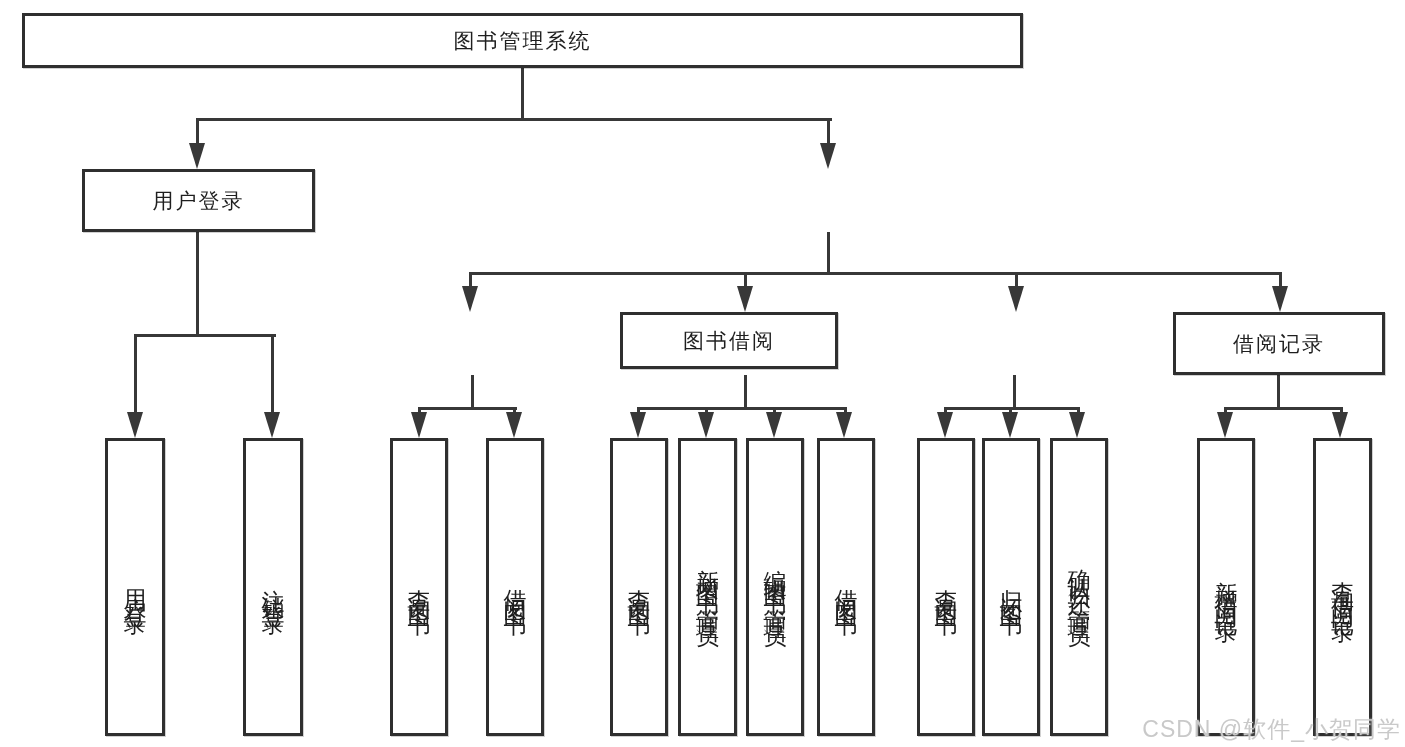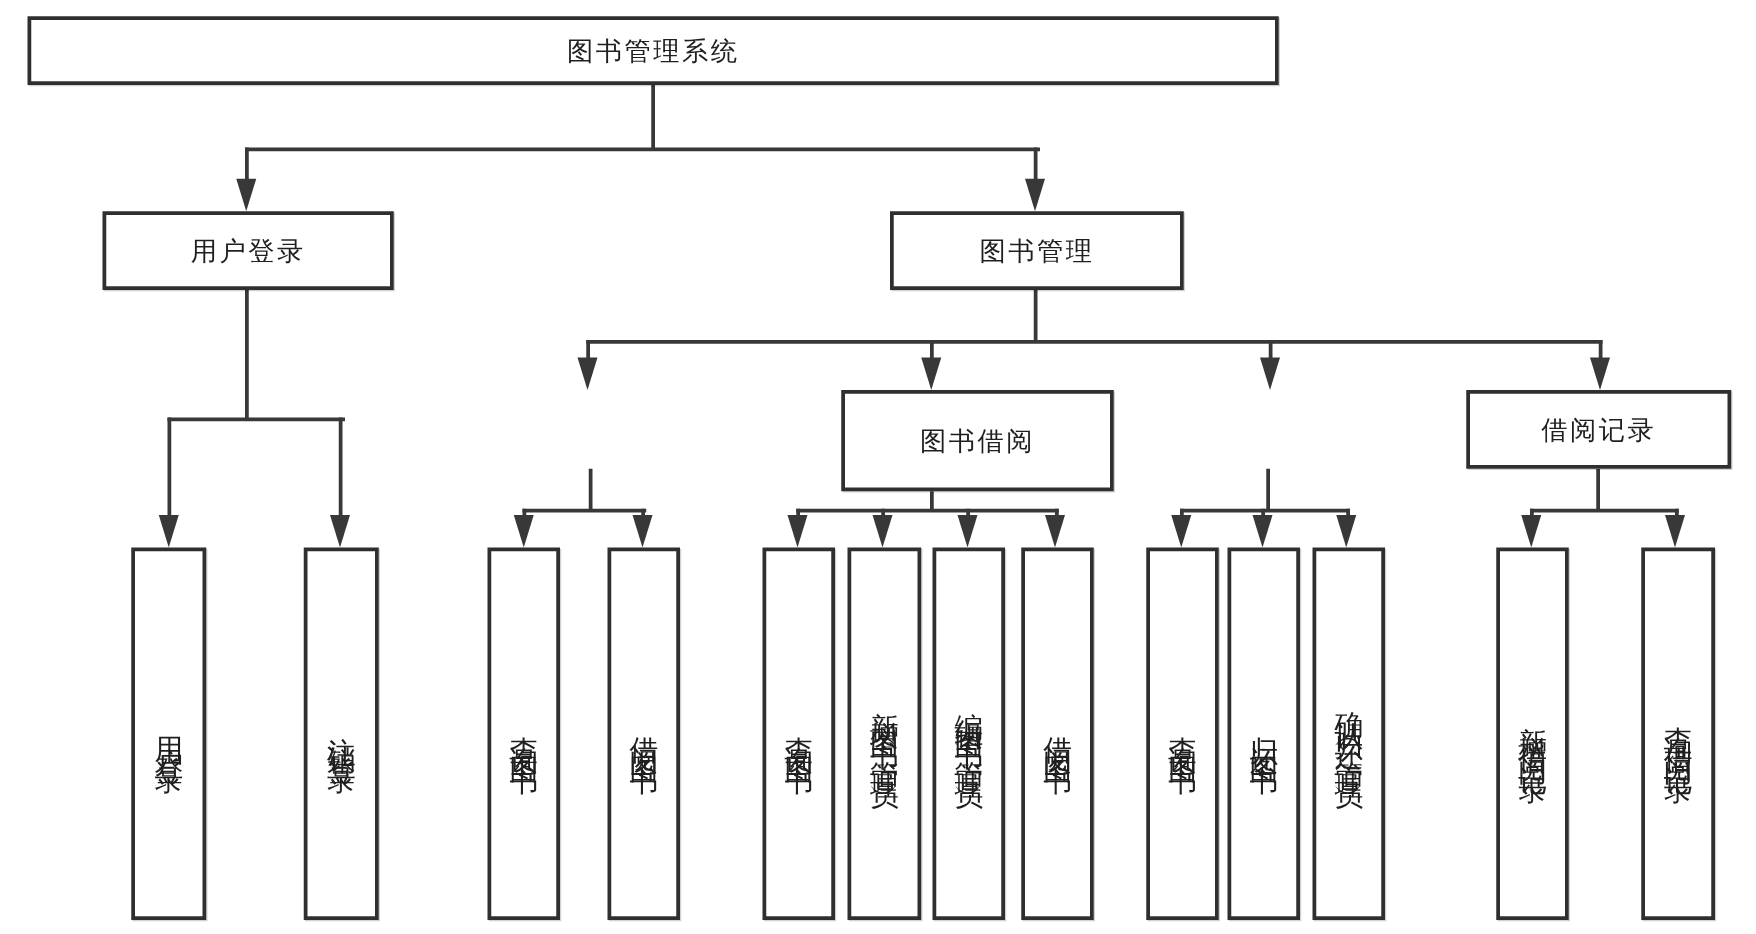--- a/index.html
+++ b/index.html
@@ -116,25 +116,22 @@
   <div class="ah" style="left:1217px;top:412px"></div>
   <div class="ah" style="left:1332px;top:412px"></div>
 
   <div class="node" style="left:22px;top:13px;width:1001px;height:55px">
     <span class="hl">图书管理系统</span>
   </div>
 
   <div class="node" style="left:82px;top:169px;width:233px;height:63px">
     <span class="hl">用户登录</span>
   </div>
-  <div class="node" style="left:712px;top:169px;width:235px;height:63px">
-    <span class="hl">图书管理</span>
-  </div>
 
-  <div class="node" style="left:673px;top:312px;width:218px;height:81px">
+  <div class="node" style="left:620px;top:312px;width:218px;height:57px">
     <span class="hl">图书借阅</span>
   </div>
   <div class="node" style="left:1173px;top:312px;width:212px;height:63px">
     <span class="hl">借阅记录</span>
   </div>
 
   <div class="vnode" style="left:105px;top:438px;width:60px;height:298px">
     <span class="vl">用户登录</span>
   </div>
   <div class="vnode" style="left:243px;top:438px;width:60px;height:298px">
@@ -171,14 +168,15 @@
     <span class="vl">确认归还（管理员）</span>
   </div>
 
   <div class="vnode" style="left:1197px;top:438px;width:58px;height:298px">
     <span class="vl">新增借阅记录</span>
   </div>
   <div class="vnode" style="left:1313px;top:438px;width:59px;height:298px">
     <span class="vl">查询借阅记录</span>
   </div>
 
+  <div class="watermark">CSDN @软件_小贺同学</div>
 
 </div>
 
 </body></html>

